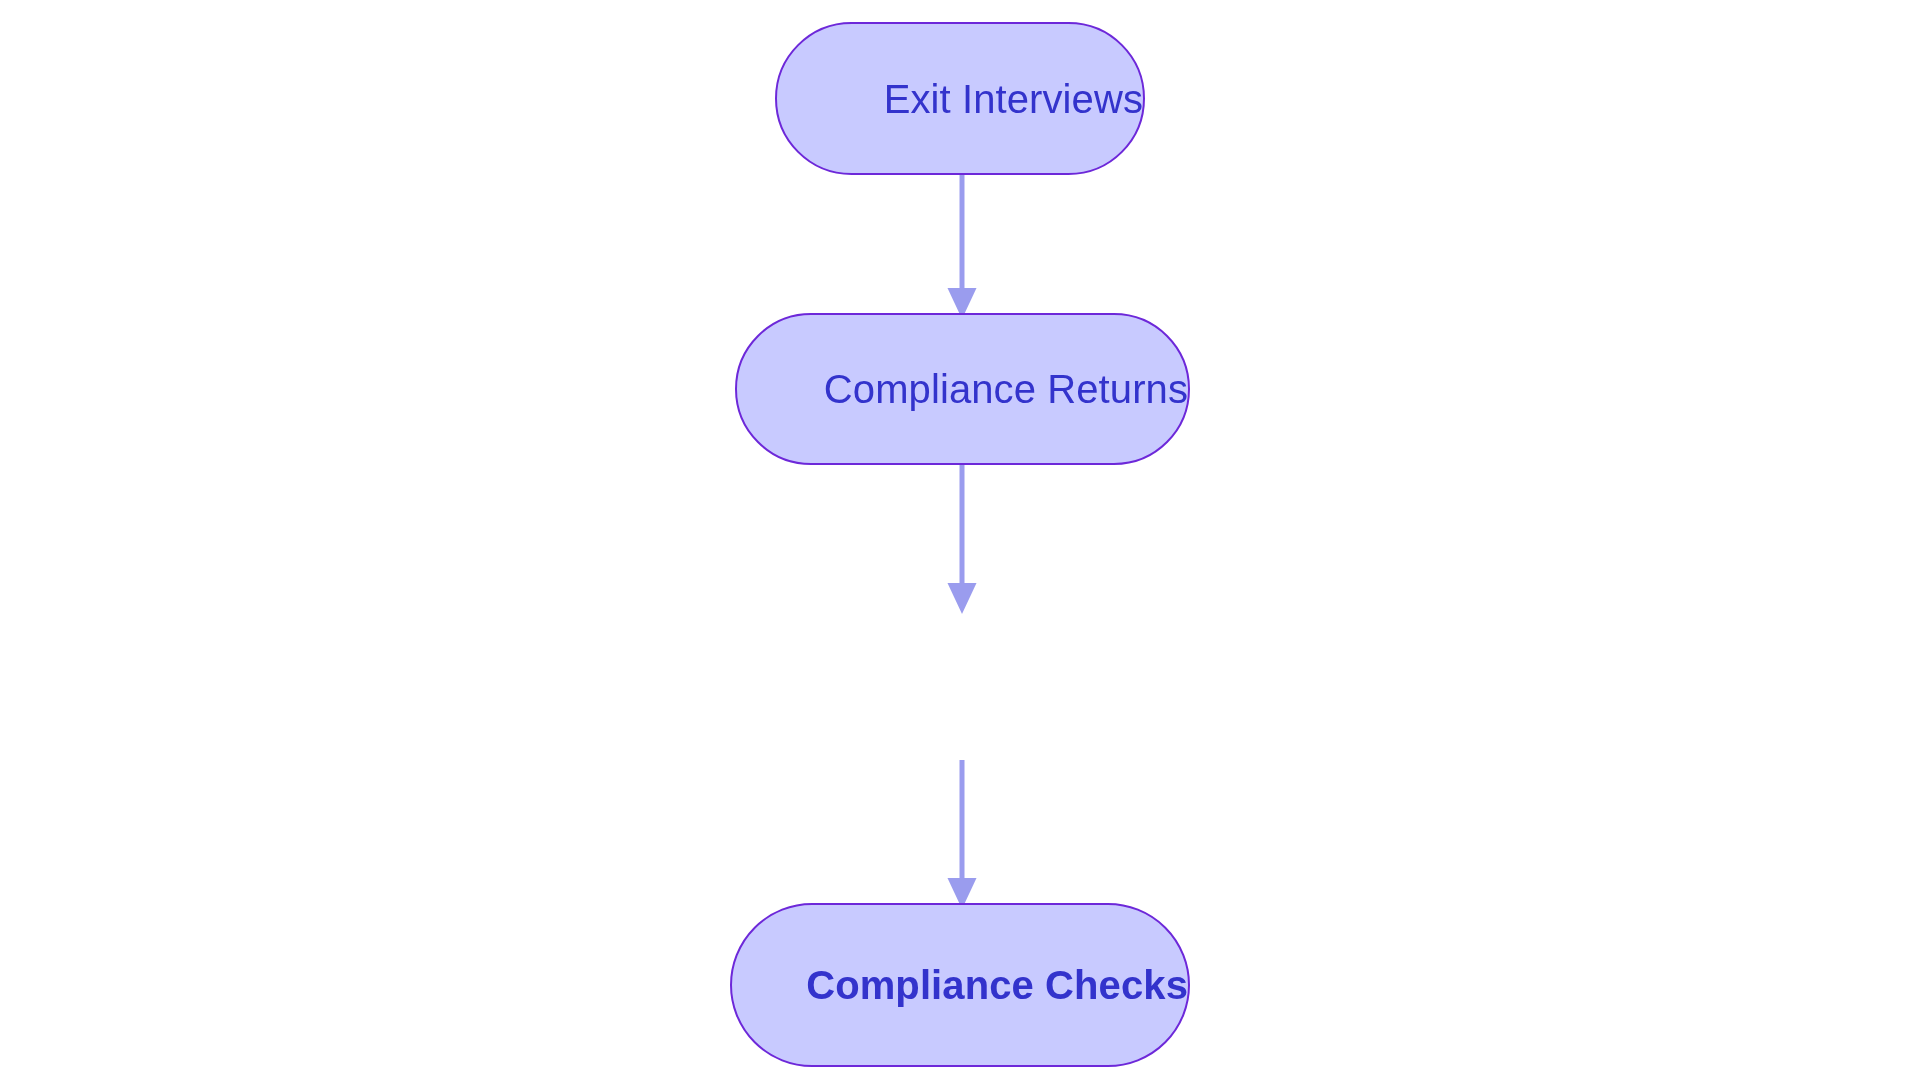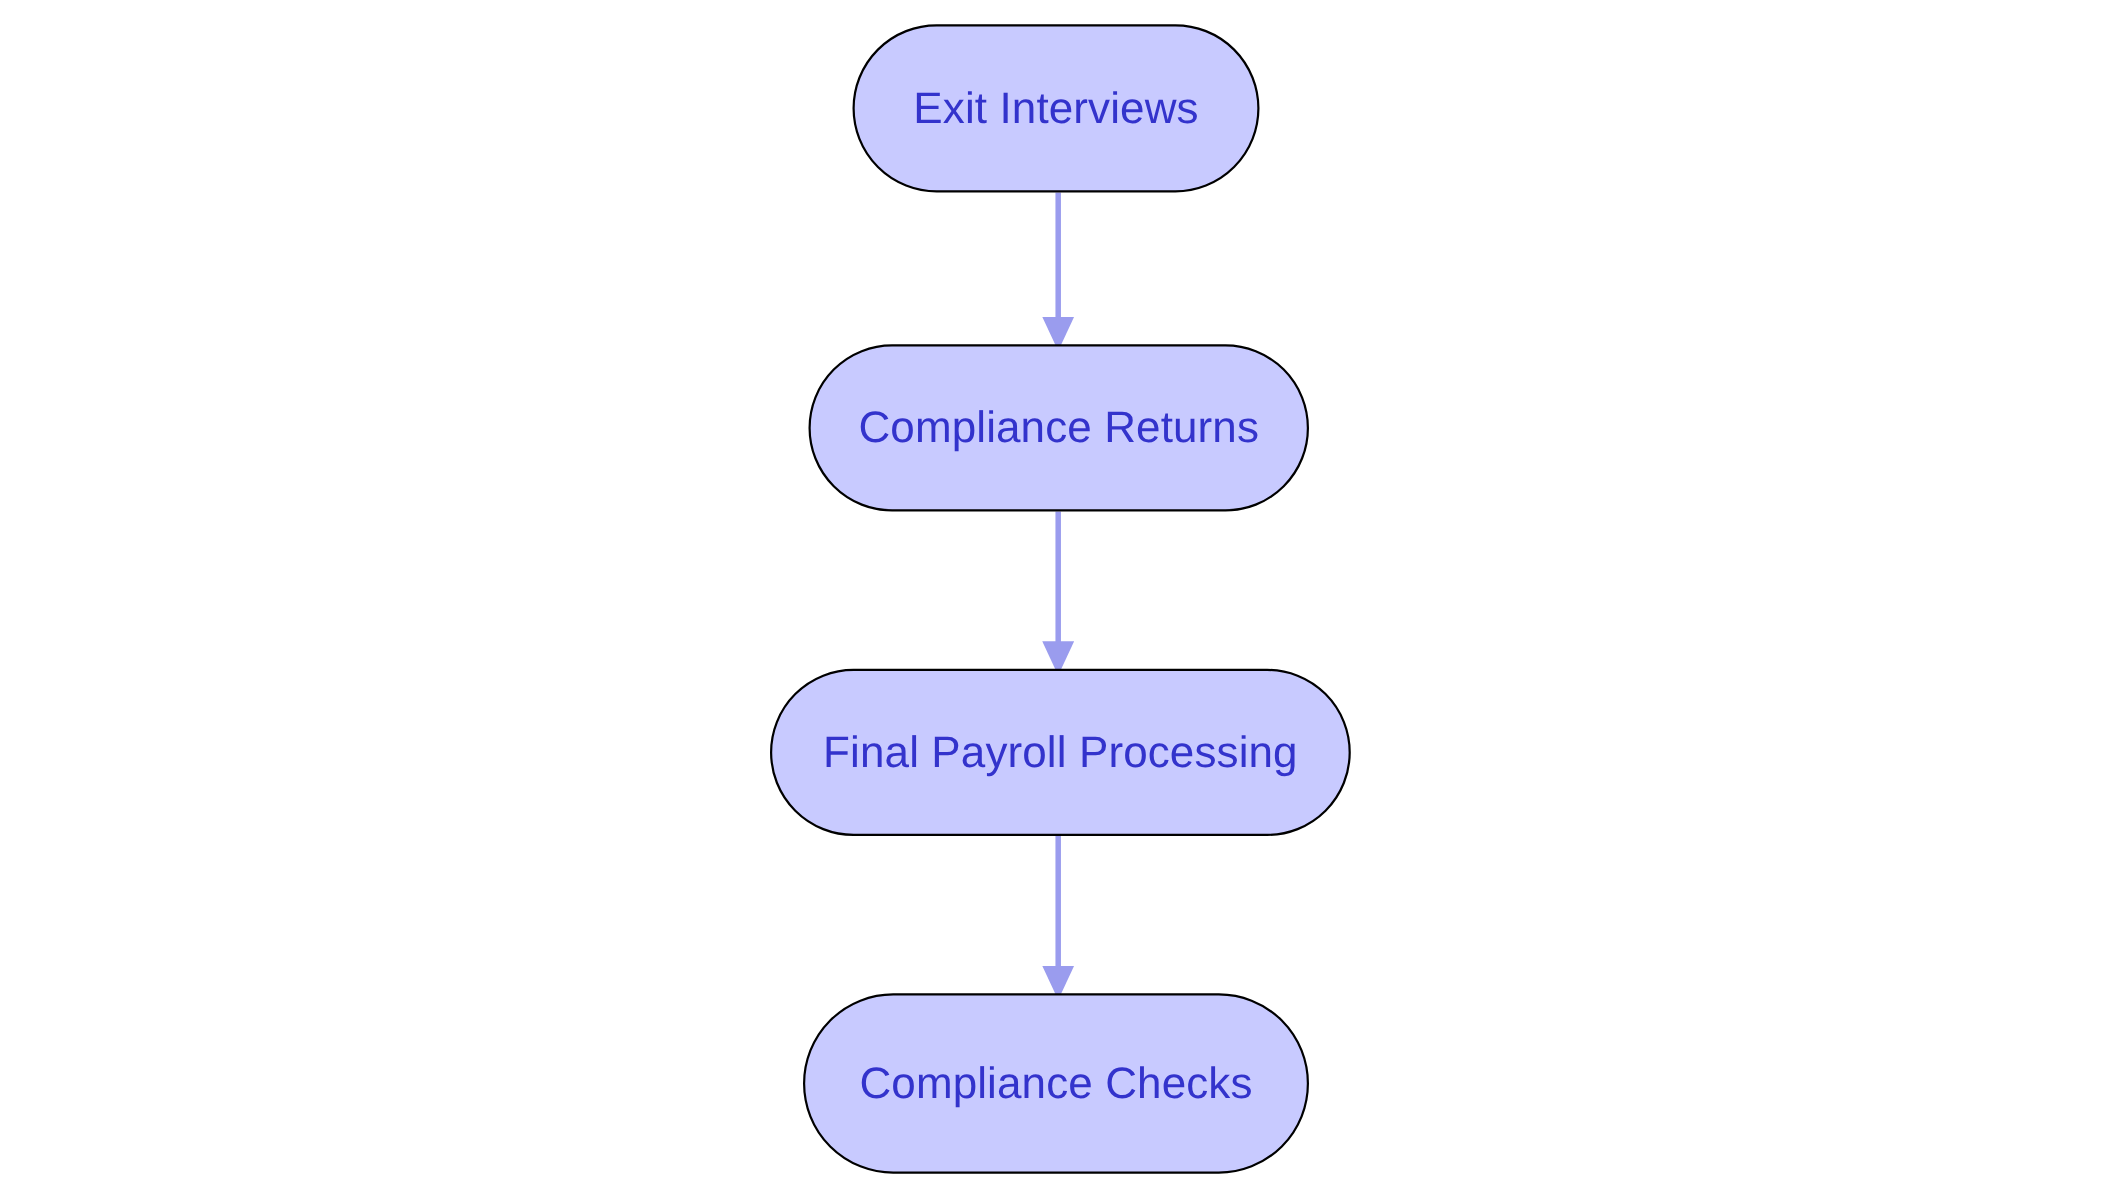--- a/index.html
+++ b/index.html
@@ -29,23 +29,23 @@
     width: 1920px;
     height: 1083px;
     pointer-events: none;
   }
 
   .flow-node {
     position: absolute;
     box-sizing: border-box;
     display: flex;
     align-items: center;
-    justify-content: center;
+    justify-content: flex-end;
     background: #c8caff;
-    border: 2px solid #000000;
+    border: 2px solid #6d28d9;
     border-radius: 999px;
     color: #3333cc;
     font-size: 40px;
     font-weight: 400;
     line-height: 1;
     letter-spacing: 0.1px;
     white-space: nowrap;
     text-align: center;
   }
 
@@ -61,21 +61,21 @@
   #node-exit-interviews {
     left: 775px;  top: 22px;  width: 370px;  height: 153px;
   }
   #node-equipment-returns {
     left: 735px;  top: 313px; width: 455px;  height: 152px;
   }
   #node-final-payroll-processing {
     left: 700px;  top: 608px; width: 528px;  height: 152px;
   }
   #node-compliance-checks {
-    left: 730px;  top: 903px; width: 460px;  height: 164px;
+    left: 730px;  top: 903px; width: 460px;  height: 164px; font-weight: bold;
   }
 </style>
 </head>
 <body>
 
 <div id="flow-canvas">
 
   <svg id="edge-layer" width="1920" height="1083" viewBox="0 0 1920 1083" xmlns="http://www.w3.org/2000/svg" aria-hidden="true">
     <defs>
       <marker id="arrowhead" markerWidth="7" markerHeight="7" refX="3.0" refY="3.5" orient="auto" markerUnits="strokeWidth">
@@ -97,21 +97,18 @@
   </svg>
 
   <div class="flow-node" id="node-exit-interviews">
     <span class="node-label">Exit Interviews</span>
   </div>
 
   <div class="flow-node" id="node-equipment-returns">
     <span class="node-label">Compliance Returns</span>
   </div>
 
-  <div class="flow-node" id="node-final-payroll-processing">
-    <span class="node-label">Final Payroll Processing</span>
-  </div>
 
   <div class="flow-node" id="node-compliance-checks">
     <span class="node-label">Compliance Checks</span>
   </div>
 
 </div>
 
 </body></html>

